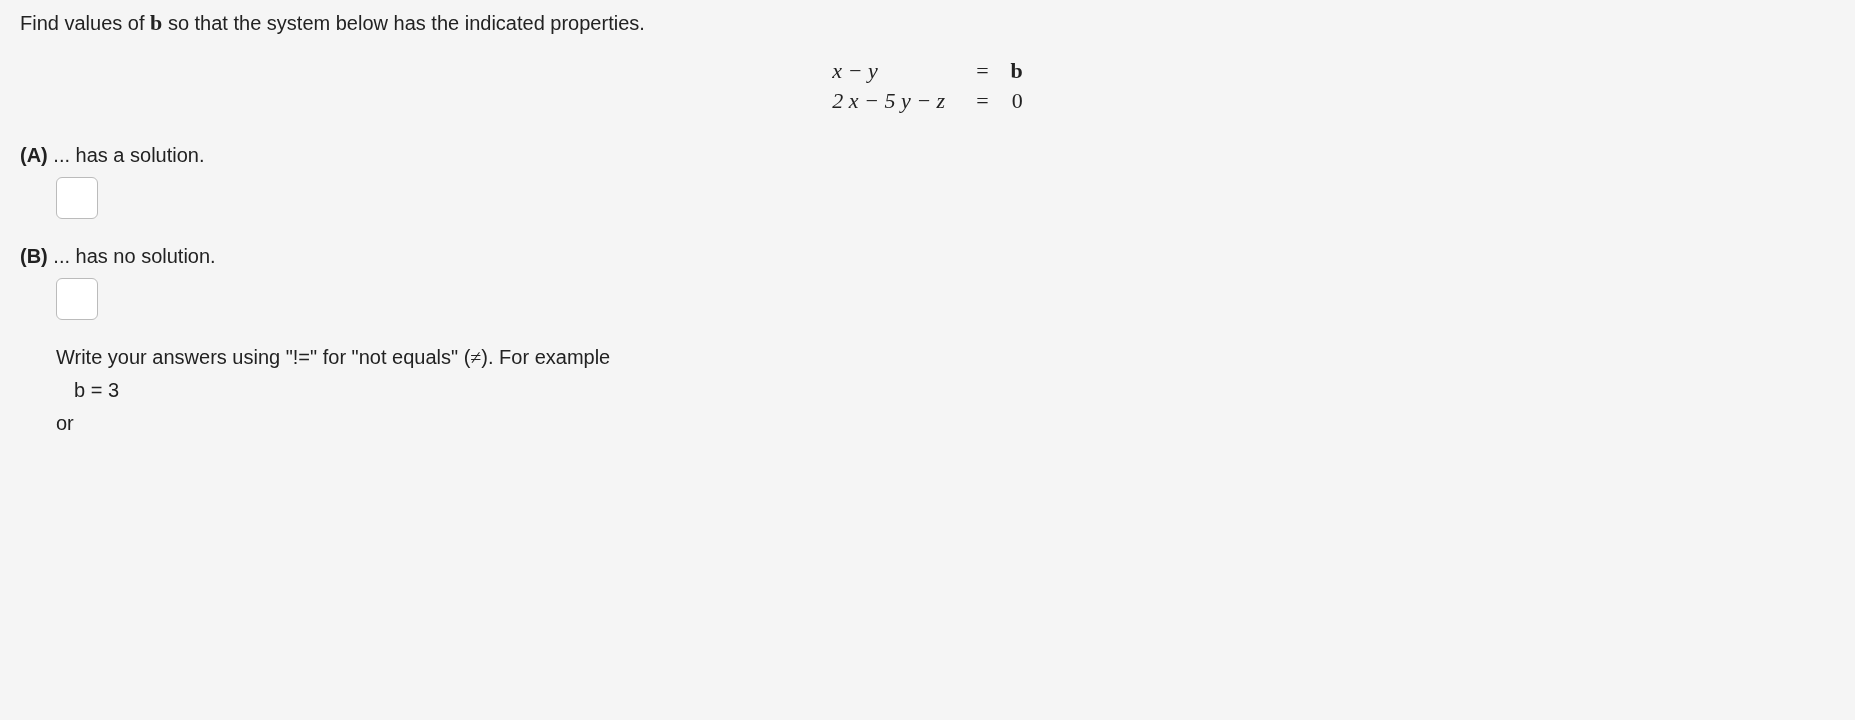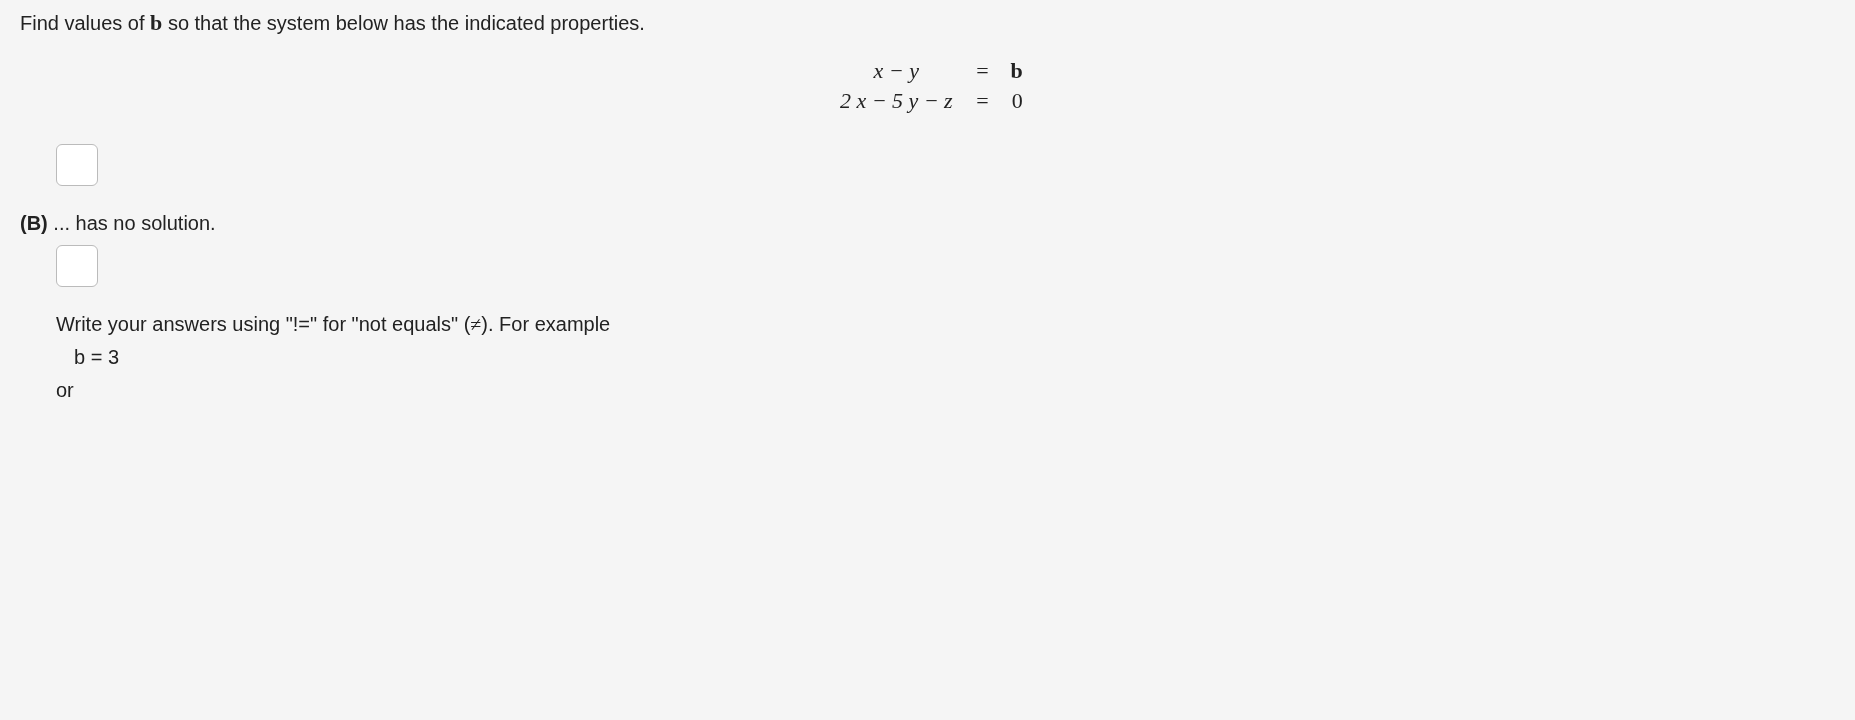--- a/index.html
+++ b/index.html
@@ -29,21 +29,21 @@
     font-size: 22px;
   }
   .math-block table {
     border-collapse: collapse;
   }
   .math-block td {
     padding: 2px 6px;
     white-space: nowrap;
     text-align: center;
   }
-  .math-block .lhs { text-align: center; min-width: 140px;}
+  .math-block .lhs { text-align: left; min-width: 140px;}
   .math-block .eq { text-align: center; padding: 2px 10px;}
   .math-block .rhs { text-align: right; min-width: 30px;}
   .math-block .bvar { font-weight: bold; }
   .part {
     margin-top: 14px;
     margin-bottom: 26px;
   }
   .part-label {
     font-weight: bold;
   }
@@ -94,20 +94,23 @@
     <tr>
       <td class="lhs" style="font-style:italic;">2 x − 5 y − z</td>
       <td class="eq">=</td>
       <td class="rhs">0</td>
     </tr>
   </tbody>
     </table>
 </div>
 
 <div class="part">
+  <div>
+    <span class="part-label">(A)</span><span> ... has a solution.</span>
+  </div>
   <input type="text" class="answer-box" style="">
 </div>
 
 <div class="part">
   <div>
     <span class="part-label">(B)</span><span> ... has no solution.</span>
   </div>
   <input type="text" class="answer-box" style="">
 </div>
 

